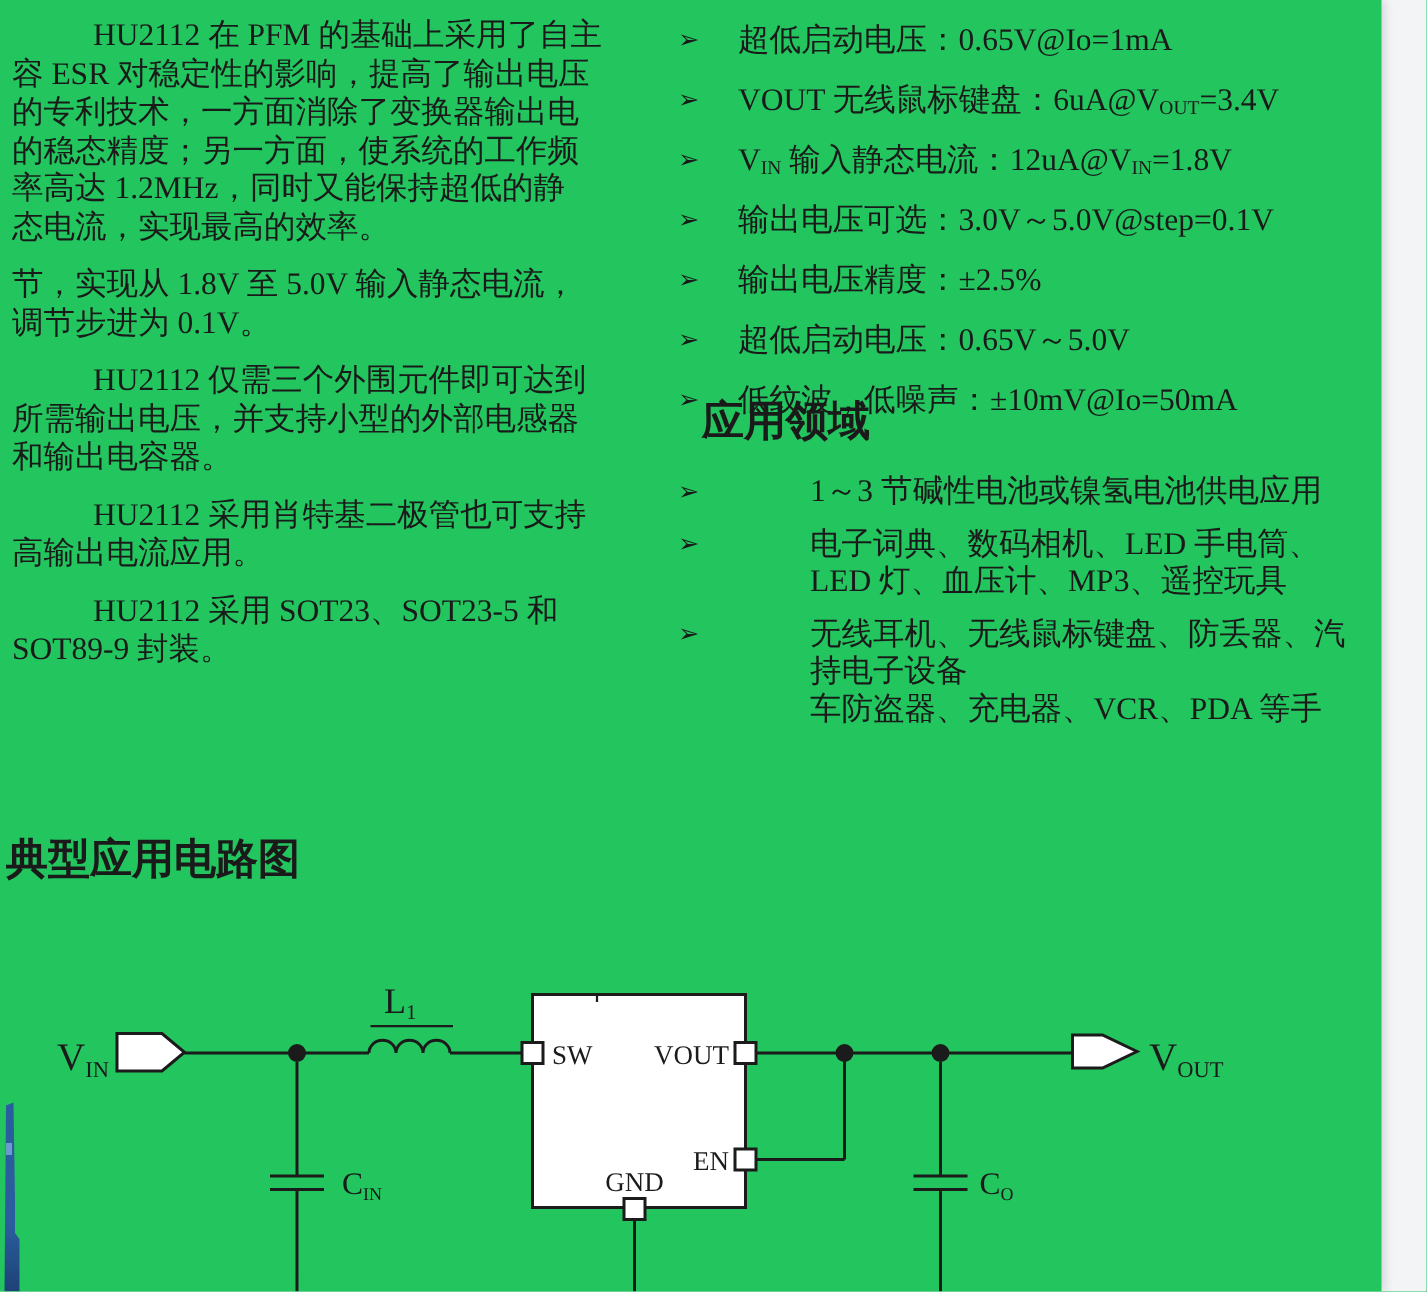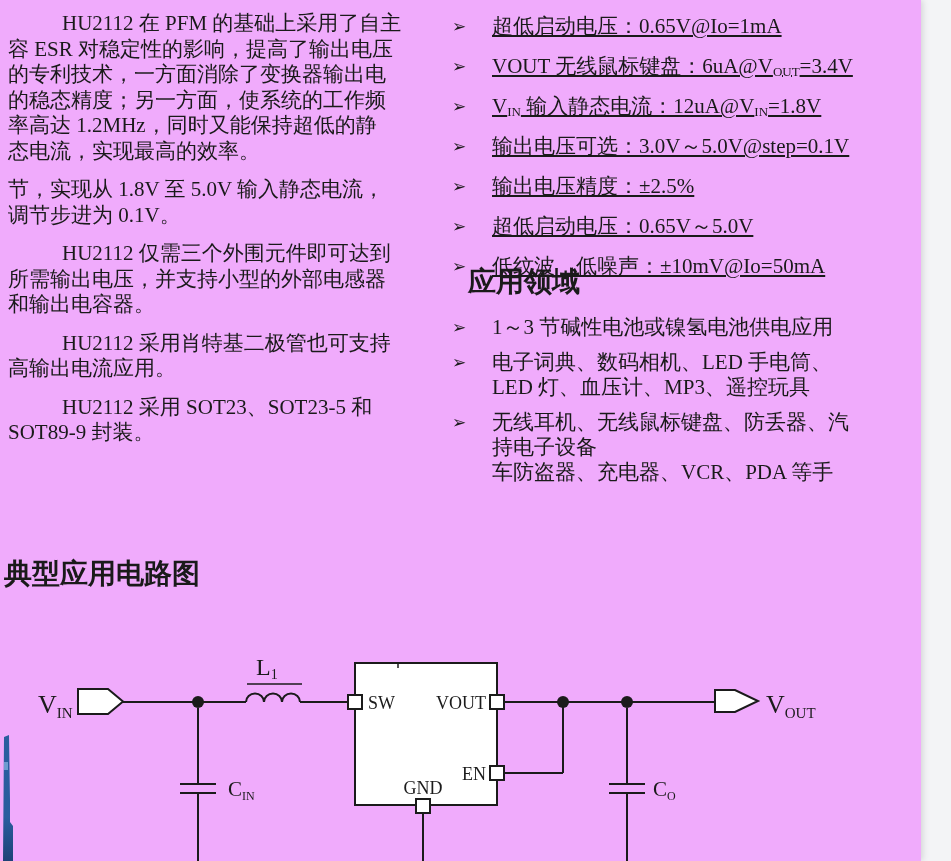--- a/index.html
+++ b/index.html
@@ -4,41 +4,41 @@
 <style>
   html,body{margin:0;padding:0;}
   body{
     width:951px;height:861px;position:relative;overflow:hidden;
     background:#f3f4f6;
     font-family:"Liberation Serif","DejaVu Serif",serif;
     color:#1a1a1a;
   }
   .page{
     position:absolute;left:0;top:0;width:921px;height:861px;
-    background:#f0abfc;
+    background:#22c55e;
     box-shadow:2px 0 6px rgba(0,0,0,.12);
   }
   .gutter{position:absolute;right:0;top:0;width:30px;height:861px;}
 
   
   .col-left{position:absolute;left:8px;top:11px;width:420px;}
   .para{margin:0 0 13px 0;}
   .ln{font-size:21px;line-height:25.5px;white-space:nowrap;}
   .ln.first{padding-left:54px;}
 
   
   ul.blist{list-style:none;margin:0;padding:0;position:absolute;}
   ul.blist li{display:flex;margin-bottom:10px;}
   .blt{width:40px;flex:0 0 40px;font-size:17px;line-height:25px;}
-  .ftext{font-size:21px;line-height:25px;white-space:nowrap;text-decoration:underline;}
+  .ftext{font-size:21px;line-height:25px;white-space:nowrap;}
   .ftext sub{font-size:13px;vertical-align:-3px;letter-spacing:0;}
   .features{left:452px;top:14px;}
   .apps{left:452px;top:315px;}
   .apps li{margin-bottom:13px;}
-  .apl{font-size:21px;line-height:25px;white-space:nowrap;}
+  .apl{font-size:21px;line-height:25px;white-space:nowrap;margin-left:48px;}
 
   .h-apps{position:absolute;left:468px;top:264px;font-size:28px;font-weight:bold;line-height:36px;text-align:center;}
   .h-circuit{position:absolute;left:4px;top:556px;font-size:28px;font-weight:bold;line-height:36px;}
 
   svg.circuit{position:absolute;left:0;top:630px;}
   svg.circuit text{font-family:"Liberation Serif","DejaVu Serif",serif;fill:#1b1b1b;}
   .wire{stroke:#1b1b1b;stroke-width:2;fill:none;}
   .thin{stroke:#1b1b1b;stroke-width:1.5;fill:none;}
   .compfill{fill:#ffffff;stroke:#1b1b1b;stroke-width:2;}
   .dot{fill:#1b1b1b;stroke:none;}

